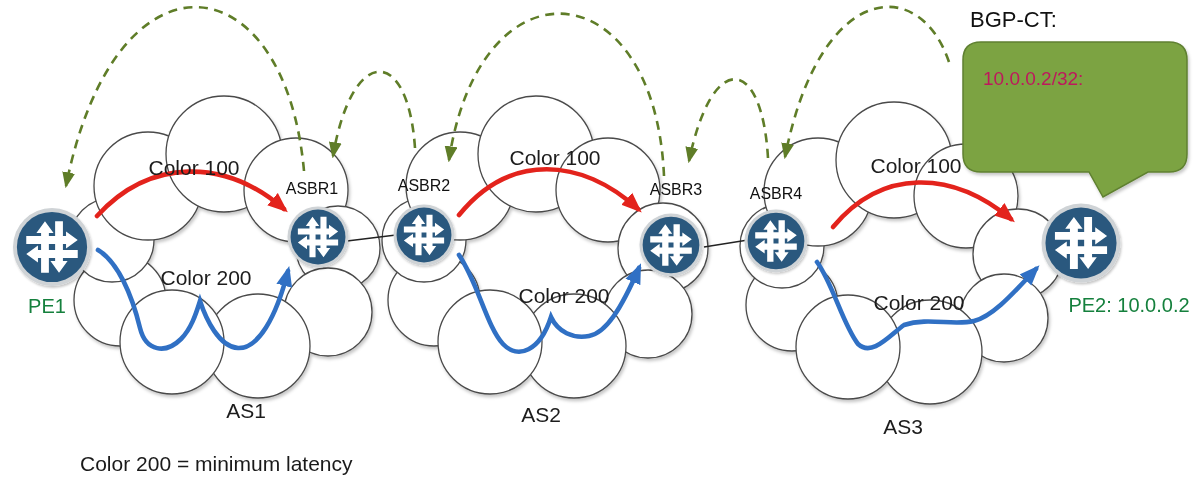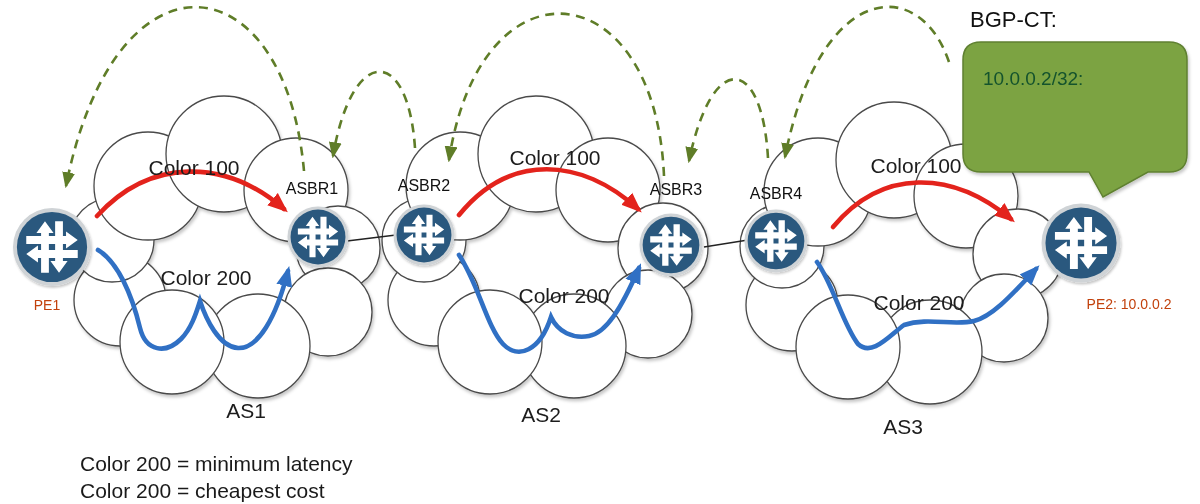--- a/index.html
+++ b/index.html
@@ -7,25 +7,25 @@
     position:relative;width:1200px;height:504px;background:#ffffff;overflow:hidden;
     font-family:"Liberation Sans",sans-serif;
   }
   .stage svg{position:absolute;left:0;top:0;}
   .lbl{
     position:absolute;white-space:nowrap;color:#222;
     transform:translate(-50%,-50%);line-height:1.1;
   }
   .lbl.left{transform:none;}
   .router-name{font-size:16px;color:#111;}
-  .pe-name{font-size:14px;color:#c2410c;}
+  .pe-name{font-size:20px;color:#15803d;}
   .path-name{font-size:21px;color:#1c1c1c;}
   .as-name{font-size:21px;color:#1c1c1c;}
   .bgp-title{font-size:22px;color:#111;}
-  .callout-text{font-size:19px;color:#14532d;line-height:25px;}
+  .callout-text{font-size:19px;color:#be185d;line-height:25px;}
   .legend-line{font-size:21px;color:#1a1a1a;line-height:27px;}
 </style>
 </head>
 <body>
 
 <div class="stage">
 
   <svg width="1200" height="504" viewBox="0 0 1200 504">
     <defs>
       <filter id="soft" x="-20%" y="-20%" width="140%" height="140%">
@@ -145,15 +145,14 @@
   <div class="lbl router-name" style="left:676px;top:190px;">ASBR3</div>
   <div class="lbl router-name" style="left:776px;top:194px;">ASBR4</div>
   <div class="lbl pe-name" style="left:47px;top:306px;">PE1</div>
   <div class="lbl pe-name" style="left:1129px;top:305px;">PE2: 10.0.0.2</div>
 
   <div class="lbl as-name" style="left:206px;top:411px;margin-left:40px;">AS1</div>
   <div class="lbl as-name" style="left:541px;top:415px;">AS2</div>
   <div class="lbl as-name" style="left:903px;top:427px;">AS3</div>
 
   <div class="lbl legend-line left" style="left:80px;top:450px;">Color 200 = minimum latency</div>
-  <div class="lbl legend-line left" style="left:80px;top:477px;">Color 200 = cheapest cost</div>
 
 </div>
 
 </body></html>

